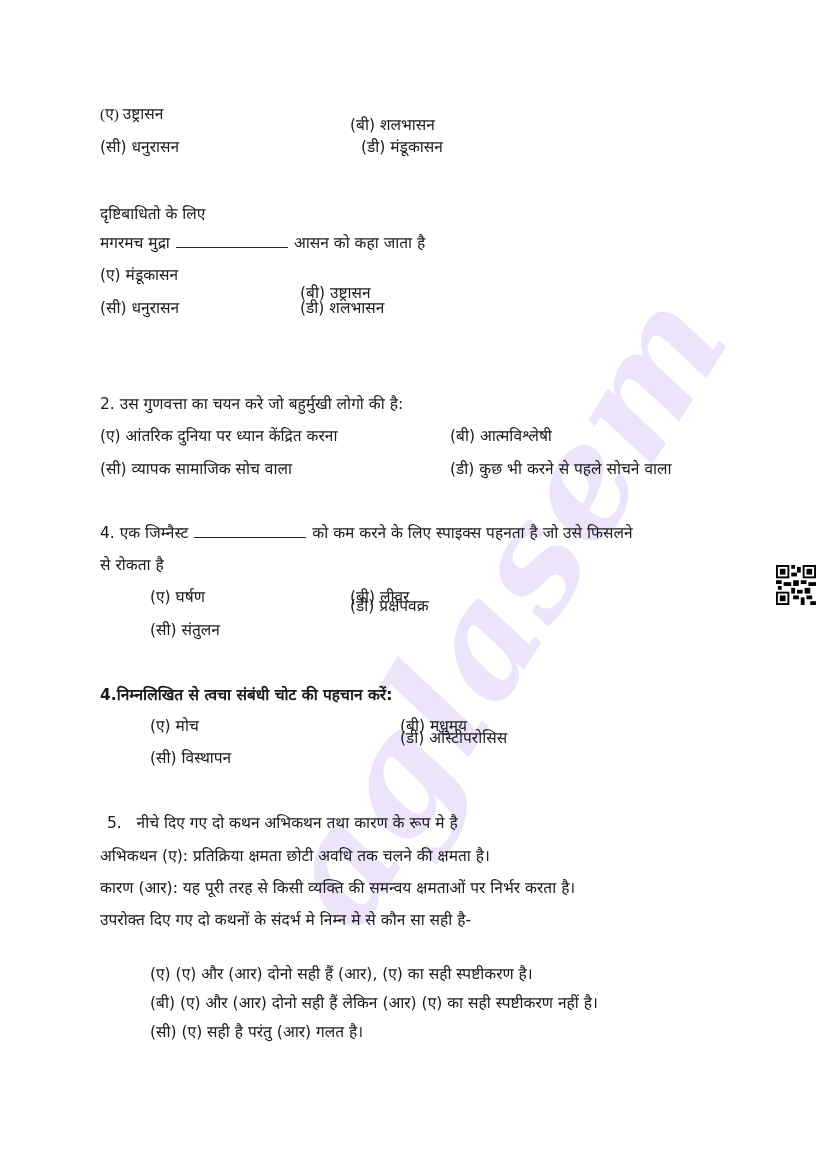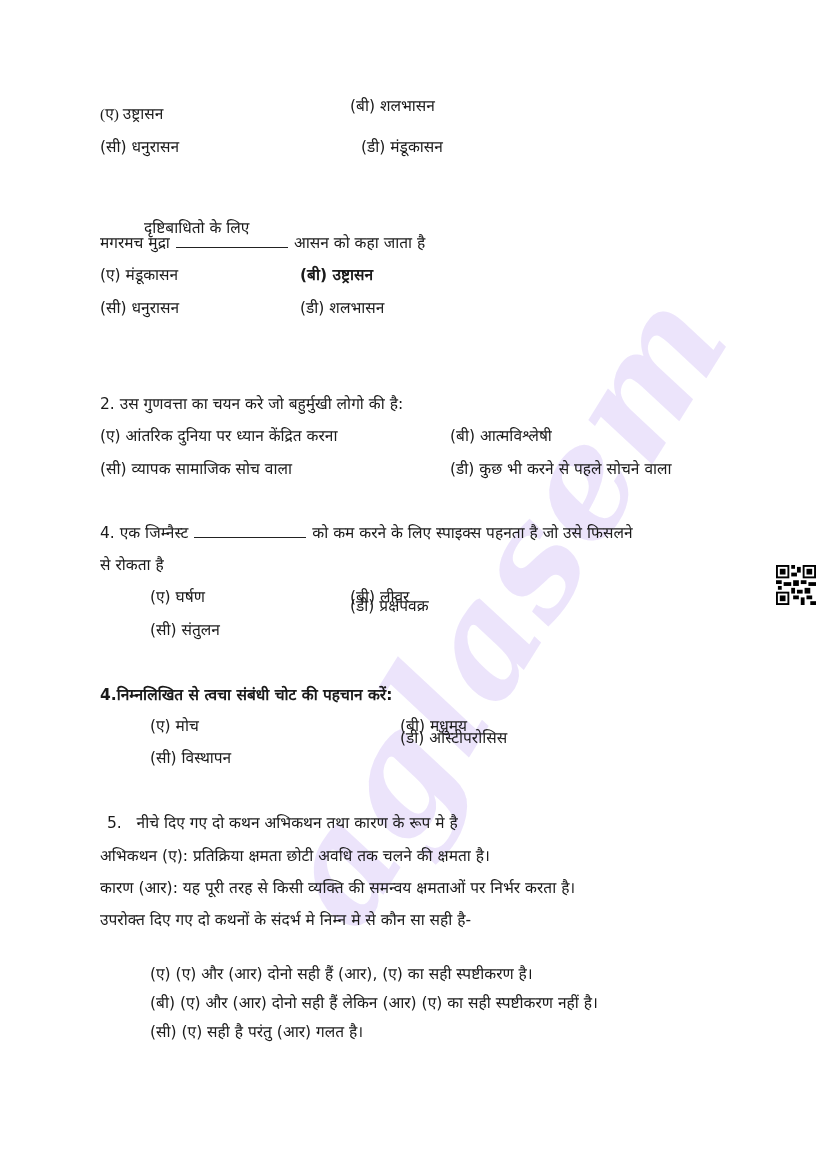--- a/index.html
+++ b/index.html
@@ -61,42 +61,42 @@
 <body>
 
 <div class="watermark">aglasem</div>
 
 <div class="content">
 
   <div class="line" style="left:100px; top:104px;font-family:Liberation Serif, serif;">
     <span>(ए)</span>
     <span>उष्ट्रासन</span>
   </div>
-  <div class="line" style="left:350px; top:96px;">
+  <div class="line" style="left:350px; top:115px;">
     <span>(बी)</span>
     <span>शलभासन</span>
   </div>
   <div class="line" style="left:100px; top:137px;">
     <span>(सी)</span>
     <span>धनुरासन</span>
   </div>
   <div class="line" style="left:350px; top:137px;margin-left:11px;">
     <span>(डी)</span>
     <span>मंडूकासन</span>
   </div>
 
-  <div class="line" style="left:100px; top:218px;margin-left:44px;">दृष्टिबाधितो के लिए</div>
+  <div class="line" style="left:100px; top:204px;">दृष्टिबाधितो के लिए</div>
   <div class="line" style="left:100px; top:233px;">
     <span>मगरमच मुद्रा</span><span class="blank"></span><span>आसन को कहा जाता है</span>
   </div>
   <div class="line" style="left:100px; top:265px;">
     <span>(ए)</span>
     <span>मंडूकासन</span>
   </div>
-  <div class="line" style="left:300px; top:265px;font-weight:bold;">
+  <div class="line" style="left:300px; top:283px;">
     <span>(बी)</span>
     <span>उष्ट्रासन</span>
   </div>
   <div class="line" style="left:100px; top:298px;">
     <span>(सी)</span>
     <span>धनुरासन</span>
   </div>
   <div class="line" style="left:300px; top:298px;">
     <span>(डी)</span>
     <span>शलभासन</span>

